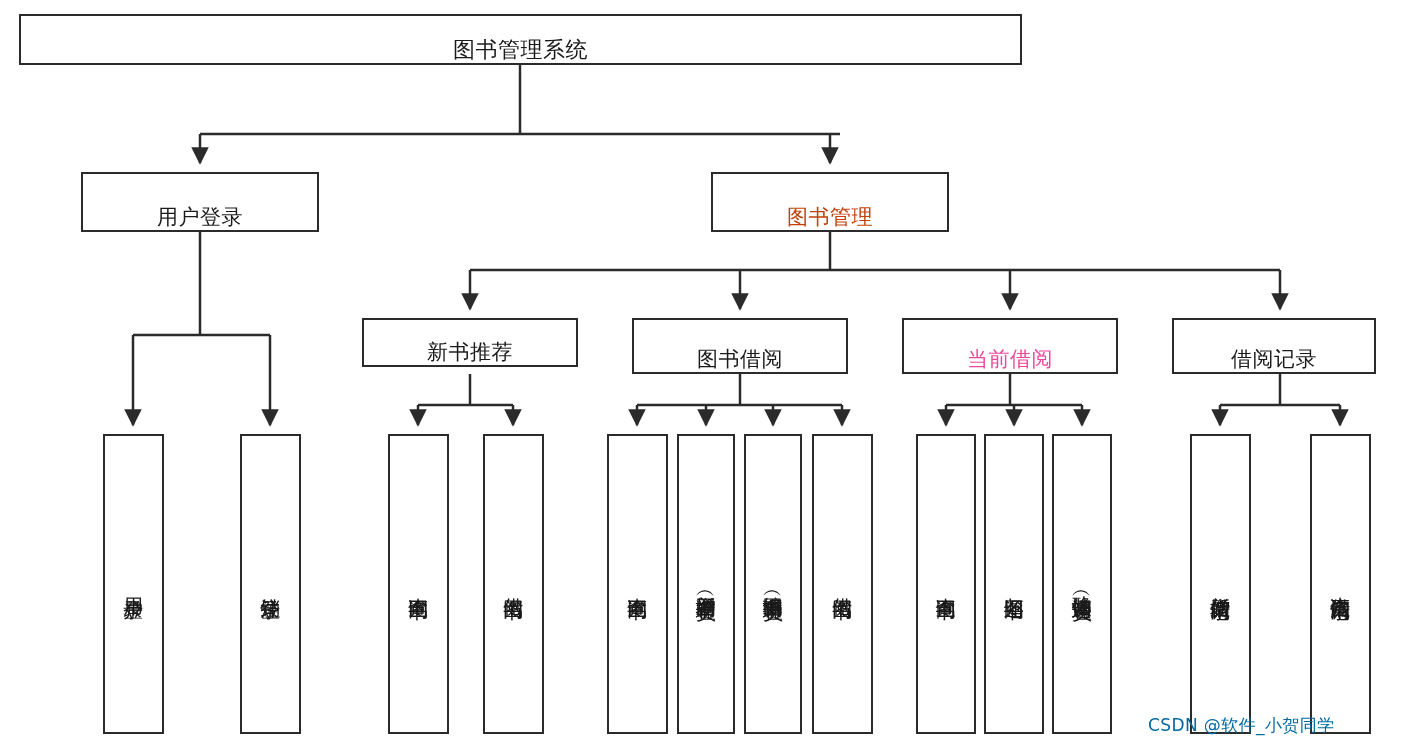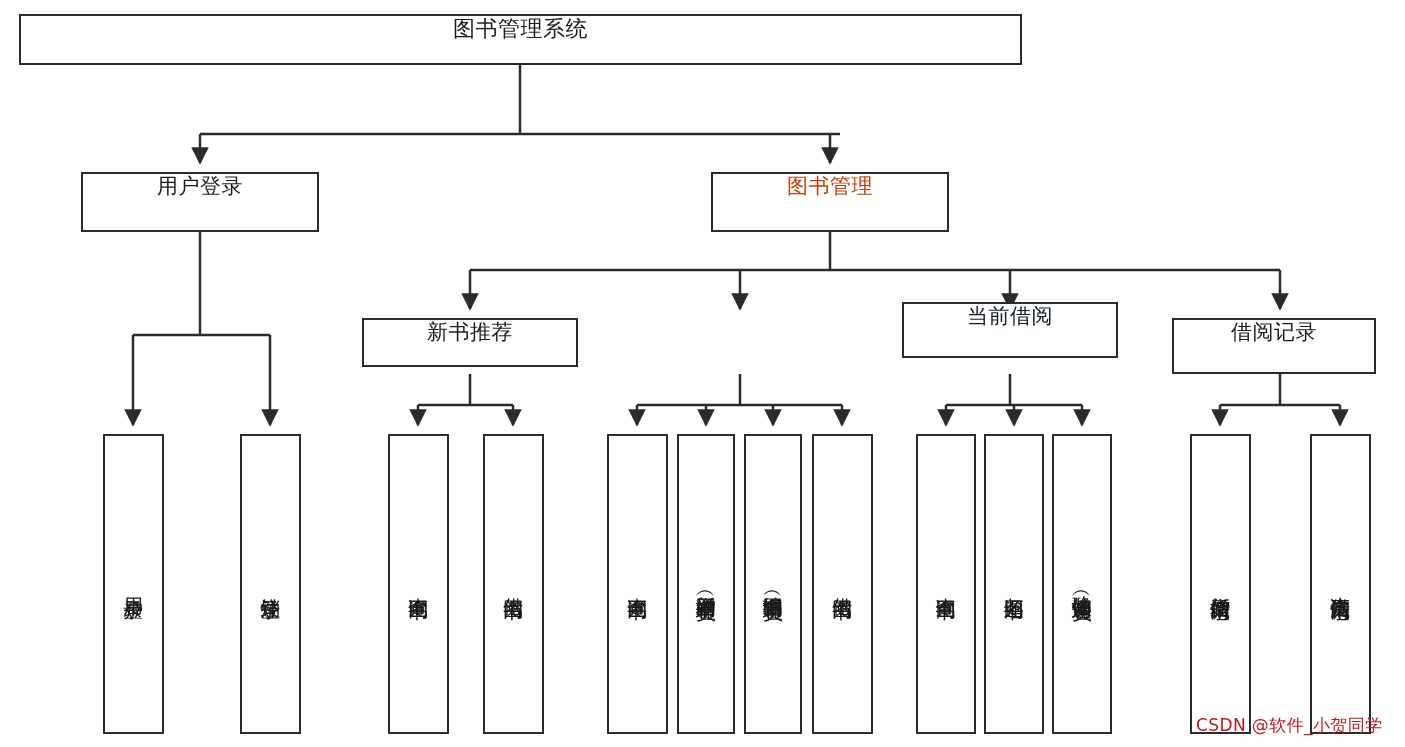--- a/index.html
+++ b/index.html
@@ -24,21 +24,21 @@
     width: 1405px;
     height: 747px;
     pointer-events: none;
   }
   .node {
     position: absolute;
     box-sizing: border-box;
     background: #ffffff;
     border: 2px solid #2b2b2b;
     display: flex;
-    align-items: flex-start;
+    align-items: flex-end;
     justify-content: center;
     color: #1a1a1a;
   }
   .node-label {
     display: block;
     text-align: center;
     line-height: 1.18;
     white-space: nowrap;
   }
   .node.horiz .node-label {
@@ -131,21 +131,24 @@
   <div class="node horiz" style="left: 81px; top: 172px; width: 238px; height: 60px; border-color: rgb(43, 43, 43); background: rgb(255, 255, 255); color: rgb(26, 26, 26);">
     <span class="node-label">用户登录</span>
   </div>
   <div class="node horiz" style="left: 711px; top: 172px; width: 238px; height: 60px; border-color: rgb(43, 43, 43); background: rgb(255, 255, 255); color: #c2410c;">
     <span class="node-label">图书管理</span>
   </div>
 
   <div class="node horiz" style="left: 362px; top: 318px; width: 216px; height: 49px; border-color: rgb(43, 43, 43); background: rgb(255, 255, 255); color: rgb(26, 26, 26);">
     <span class="node-label">新书推荐</span>
   </div>
-  <div class="node horiz" style="left: 902px; top: 302px; width: 216px; height: 56px; border-color: rgb(43, 43, 43); background: rgb(255, 255, 255); color: #0f172a;">
+  <div class="node horiz" style="left: 632px; top: 318px; width: 216px; height: 56px; border-color: rgb(43, 43, 43); background: rgb(255, 255, 255); color: rgb(26, 26, 26);">
+    <span class="node-label">图书借阅</span>
+  </div>
+  <div class="node horiz" style="left: 902px; top: 318px; width: 216px; height: 56px; border-color: rgb(43, 43, 43); background: rgb(255, 255, 255); color: #ec4899;">
     <span class="node-label">当前借阅</span>
   </div>
   <div class="node horiz" style="left: 1172px; top: 318px; width: 204px; height: 56px; border-color: rgb(43, 43, 43); background: rgb(255, 255, 255); color: rgb(26, 26, 26);">
     <span class="node-label">借阅记录</span>
   </div>
 
   <div class="node vert" style="left: 103px; top: 434px; width: 61px; height: 300px; border-color: rgb(43, 43, 43); background: rgb(255, 255, 255); color: rgb(26, 26, 26);">
     <span class="node-label">用户登录</span>
   </div>
   <div class="node vert" style="left: 240px; top: 434px; width: 61px; height: 300px; border-color: rgb(43, 43, 43); background: rgb(255, 255, 255); color: rgb(26, 26, 26);">
@@ -178,15 +181,15 @@
   <div class="node vert" style="left: 1052px; top: 434px; width: 60px; height: 300px; border-color: rgb(43, 43, 43); background: rgb(255, 255, 255); color: rgb(26, 26, 26);">
     <span class="node-label">确认归还（管理员）</span>
   </div>
   <div class="node vert" style="left: 1190px; top: 434px; width: 61px; height: 300px; border-color: rgb(43, 43, 43); background: rgb(255, 255, 255); color: rgb(26, 26, 26);">
     <span class="node-label">新增借阅记录</span>
   </div>
   <div class="node vert" style="left: 1310px; top: 434px; width: 61px; height: 300px; border-color: rgb(43, 43, 43); background: rgb(255, 255, 255); color: rgb(26, 26, 26);">
     <span class="node-label">查询借阅记录</span>
   </div>
 
-  <div class="watermark" style="left: 1196px; top: 714px; color: #b91c1c;">CSDN @软件_小贺同学</div>
+  <div class="watermark" style="left: 1148px; top: 714px; color: #0369a1;">CSDN @软件_小贺同学</div>
 
 </div>
 
 </body></html>

